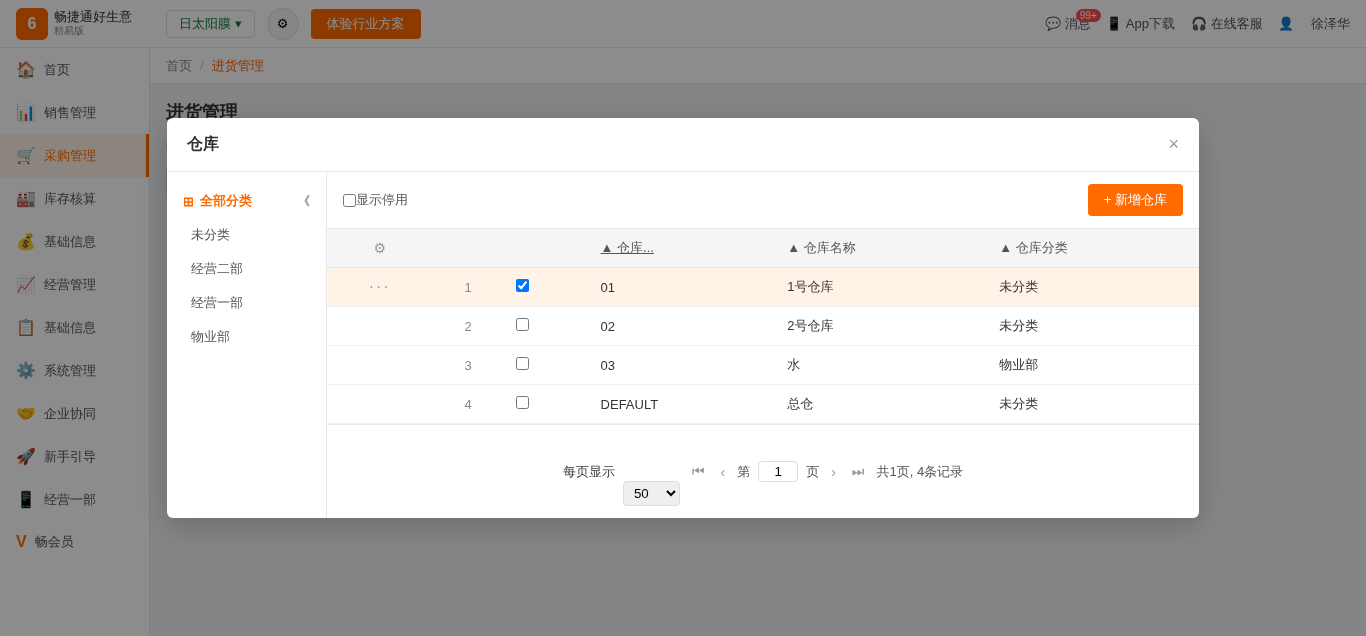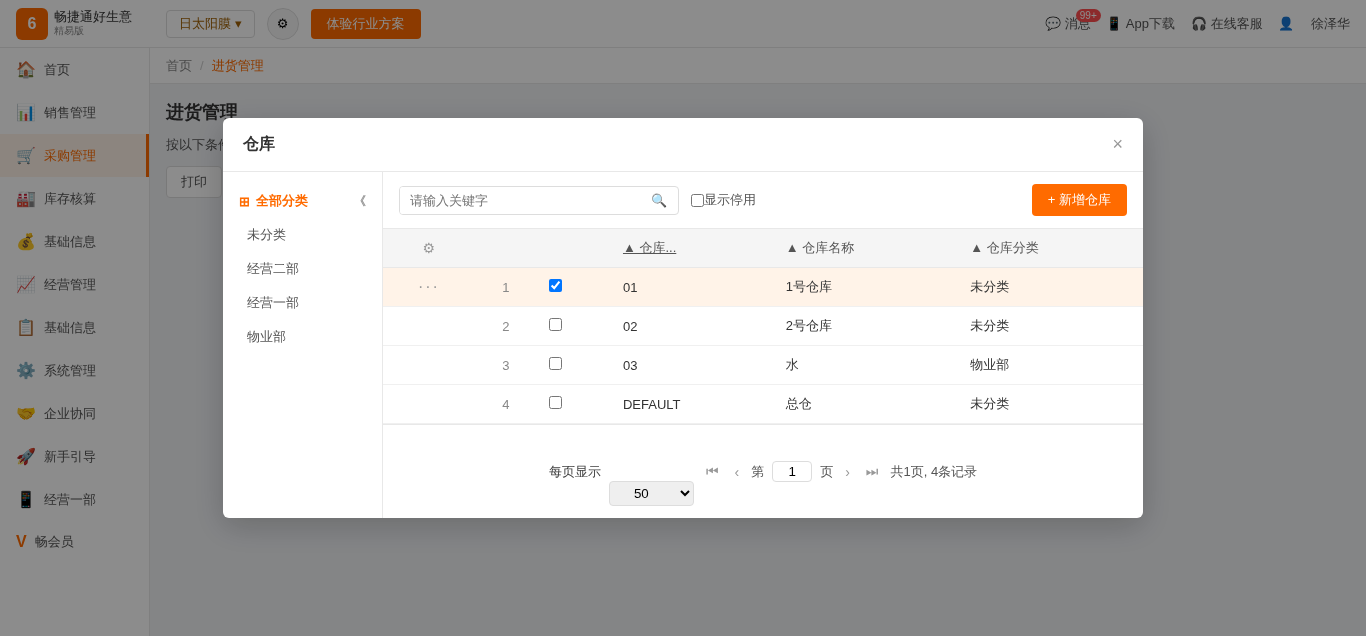--- a/index.html
+++ b/index.html
@@ -25,21 +25,21 @@
       border-radius: 6px;
       display: flex; align-items: center; justify-content: center;
       color: white; font-weight: bold; font-size: 16px;
     }
     .logo-text { font-size: 13px; color: #333; line-height: 1.2; }
     .logo-sub { font-size: 10px; color: #888; }
     .topbar-center { flex: 1; display: flex; align-items: center; gap: 12px; }
     .store-selector {
       display: flex; align-items: center; gap: 4px;
       padding: 4px 12px; border: 1px solid #ddd; border-radius: 4px;
-      cursor: pointer; background: #fff; color: #a16207;
+      cursor: pointer; background: #fff; color: #15803d;
     }
     .experience-btn {
       background: #ff6b00; color: white; border: none;
       padding: 6px 16px; border-radius: 4px; cursor: pointer; font-size: 13px;
     }
     .gear-btn {
       width: 32px; height: 32px; background: #f5f5f5; border-radius: 50%;
       display: flex; align-items: center; justify-content: center; cursor: pointer;
       border: 1px solid #ddd;
     }
@@ -91,21 +91,21 @@
     .query-btn { background: #ff6b00; color: white; border: none; padding: 6px 20px; border-radius: 4px; cursor: pointer; }
     .reset-btn { background: #fff; color: #555; border: 1px solid #ddd; padding: 6px 14px; border-radius: 4px; cursor: pointer; }
 
     
     .modal-overlay {
       position: fixed; inset: 0; background: rgba(0,0,0,0.45);
       display: flex; align-items: center; justify-content: center; z-index: 1000;
     }
     .modal {
       background: white; border-radius: 6px;
-      width: 920px; max-height: 580px;
+      width: 1032px; max-height: 580px;
       display: flex; flex-direction: column;
       box-shadow: 0 8px 32px rgba(0,0,0,0.2);
     }
     .modal-header {
       display: flex; align-items: center; justify-content: space-between;
       padding: 16px 20px; border-bottom: 1px solid #e8e8e8;
     }
     .modal-title { font-size: 16px; font-weight: bold; color: #333; }
     .modal-close { cursor: pointer; color: #999; font-size: 18px; }
     .modal-body { display: flex; flex: 1; overflow: hidden; }
@@ -159,21 +159,21 @@
     .row-num { color: #888; text-align: center; }
     .th-num { text-align: center; }
     input[type=checkbox] { cursor: pointer; }
 
     
     .pagination {
       display: flex; align-items: center; justify-content: center; gap: 8px;
       padding: 12px 16px; border-top: 1px solid #e8e8e8; font-size: 13px; color: #555;
     }
     .page-size-label { color: #404040; }
-    .page-size-select { padding: 3px 20px; border: 1px solid #ddd; border-radius: 4px; margin-top: 44px; }
+    .page-size-select { padding: 3px 6px; border: 1px solid #ddd; border-radius: 4px; margin-top: 44px; }
     .page-nav-btn { cursor: pointer; color: #999; font-size: 14px; padding: 2px 4px; }
     .page-input { width: 40px; text-align: center; border: 1px solid #ddd; border-radius: 4px; padding: 2px 4px; }
 
     
     .modal-footer {
       display: flex; align-items: center; justify-content: flex-end; gap: 12px;
       padding: 14px 20px; border-top: 1px solid #e8e8e8;
     }
     .cancel-btn { padding: 7px 24px; border: 1px solid #ddd; border-radius: 4px; background: #fff; cursor: pointer; color: #555; font-size: 13px; }
     .confirm-btn { padding: 7px 24px; border: none; border-radius: 4px; background: #ff6b00; color: white; cursor: pointer; font-size: 13px; }
@@ -307,24 +307,20 @@
         </div>
         <div class="category-item">未分类</div>
         <div class="category-item">经营二部</div>
         <div class="category-item">经营一部</div>
         <div class="category-item">物业部</div>
       </div>
 
       <div class="warehouse-panel">
 
         <div class="warehouse-toolbar">
-          <div class="search-box">
-            <input type="text" class="search-input" placeholder="请输入关键字" style="">
-            <span class="search-icon-btn">🔍</span>
-          </div>
           <label class="show-disabled">
             <input type="checkbox" style="">
             <span>显示停用</span>
           </label>
           <button class="add-warehouse-btn">+ 新增仓库</button>
         </div>
 
         <div class="wh-table">
           <table>
             <thead>

